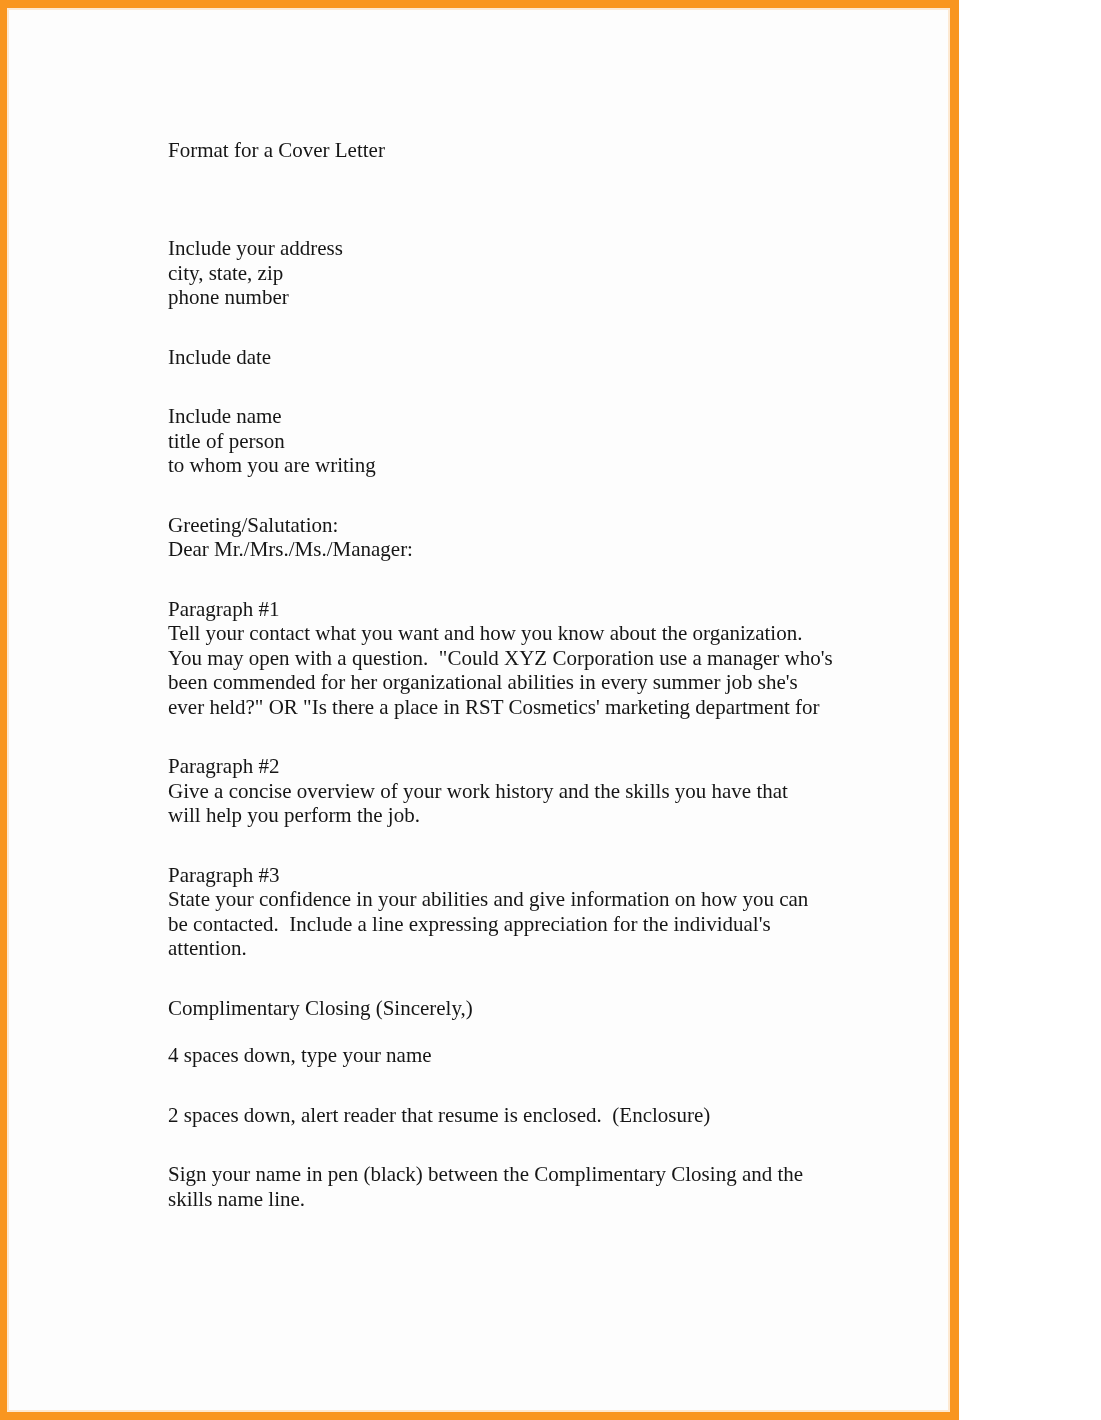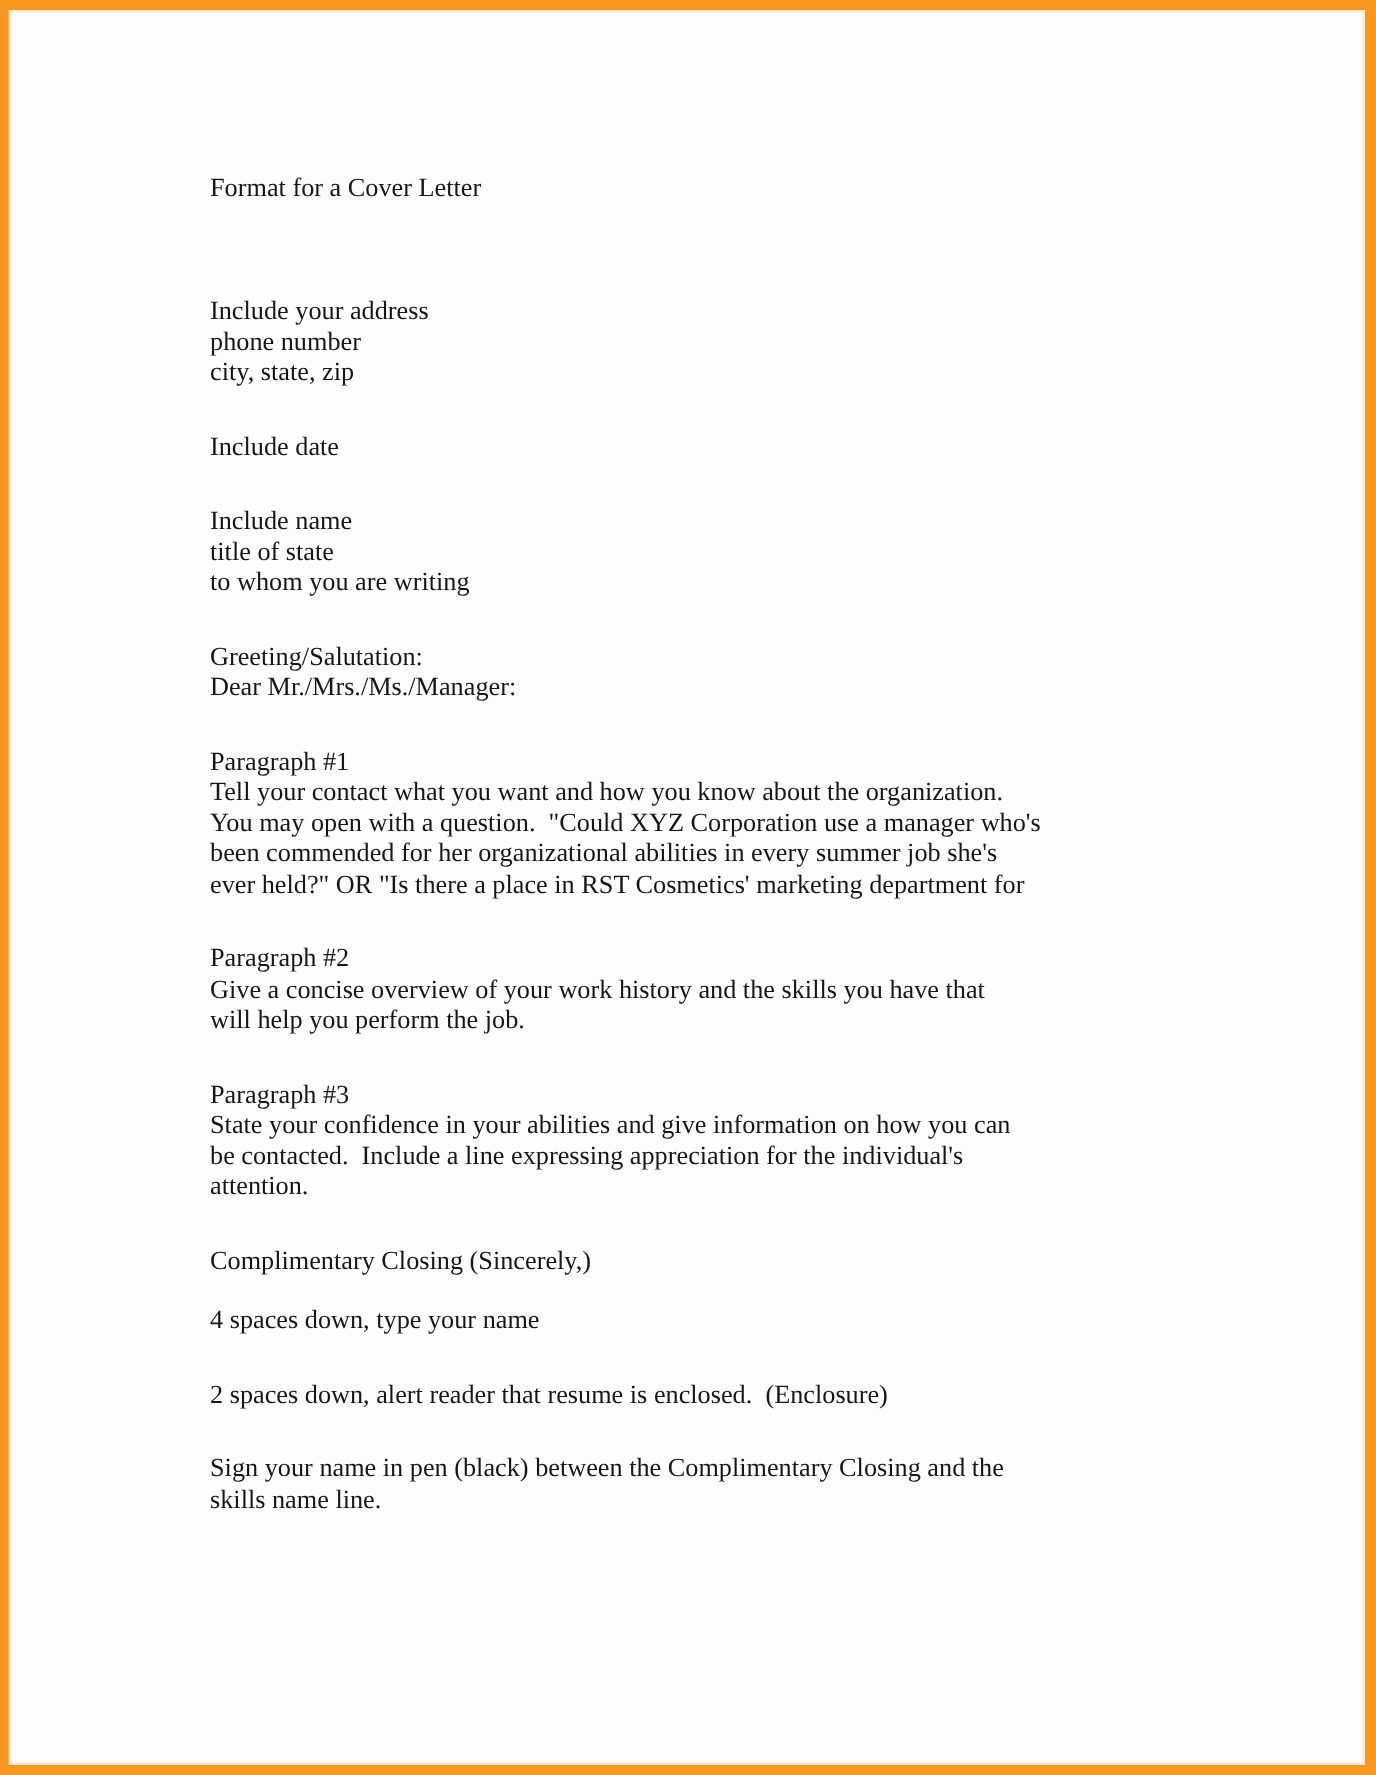--- a/index.html
+++ b/index.html
@@ -2,21 +2,21 @@
 <html><head>
 <meta charset="utf-8">
 <style>
   html, body {
     margin: 0;
     padding: 0;
     background: #ffffff;
   }
   .page {
     position: relative;
-    width: 1101px;
+    width: 959px;
     height: 1420px;
     box-sizing: border-box;
     background: #FDFDFD;
     border-top: 8px solid #F9961F;
     border-left: 7px solid #F9961F;
     border-right: 9px solid #F9961F;
     border-bottom: 8px solid #F9961F;
     box-shadow: inset 0 0 0 2px rgba(252, 196, 130, 0.35);
     overflow: hidden;
   }
@@ -39,31 +39,31 @@
 </head>
 <body>
 
 <div class="page">
   <div class="content">
 
     <div class="line">Format for a Cover Letter</div>
 
     <div class="block gap-3">
       <div class="line">Include your address</div>
+      <div class="line">city, state, zip</div>
       <div class="line">phone number</div>
-      <div class="line">city, state, zip</div>
     </div>
 
     <div class="block gap-1">
       <div class="line">Include date</div>
     </div>
 
     <div class="block gap-1">
       <div class="line">Include name</div>
-      <div class="line">title of state</div>
+      <div class="line">title of person</div>
       <div class="line">to whom you are writing</div>
     </div>
 
     <div class="block gap-1">
       <div class="line">Greeting/Salutation:</div>
       <div class="line">Dear Mr./Mrs./Ms./Manager:</div>
     </div>
 
     <div class="block gap-1">
       <div class="line">Paragraph #1</div>

